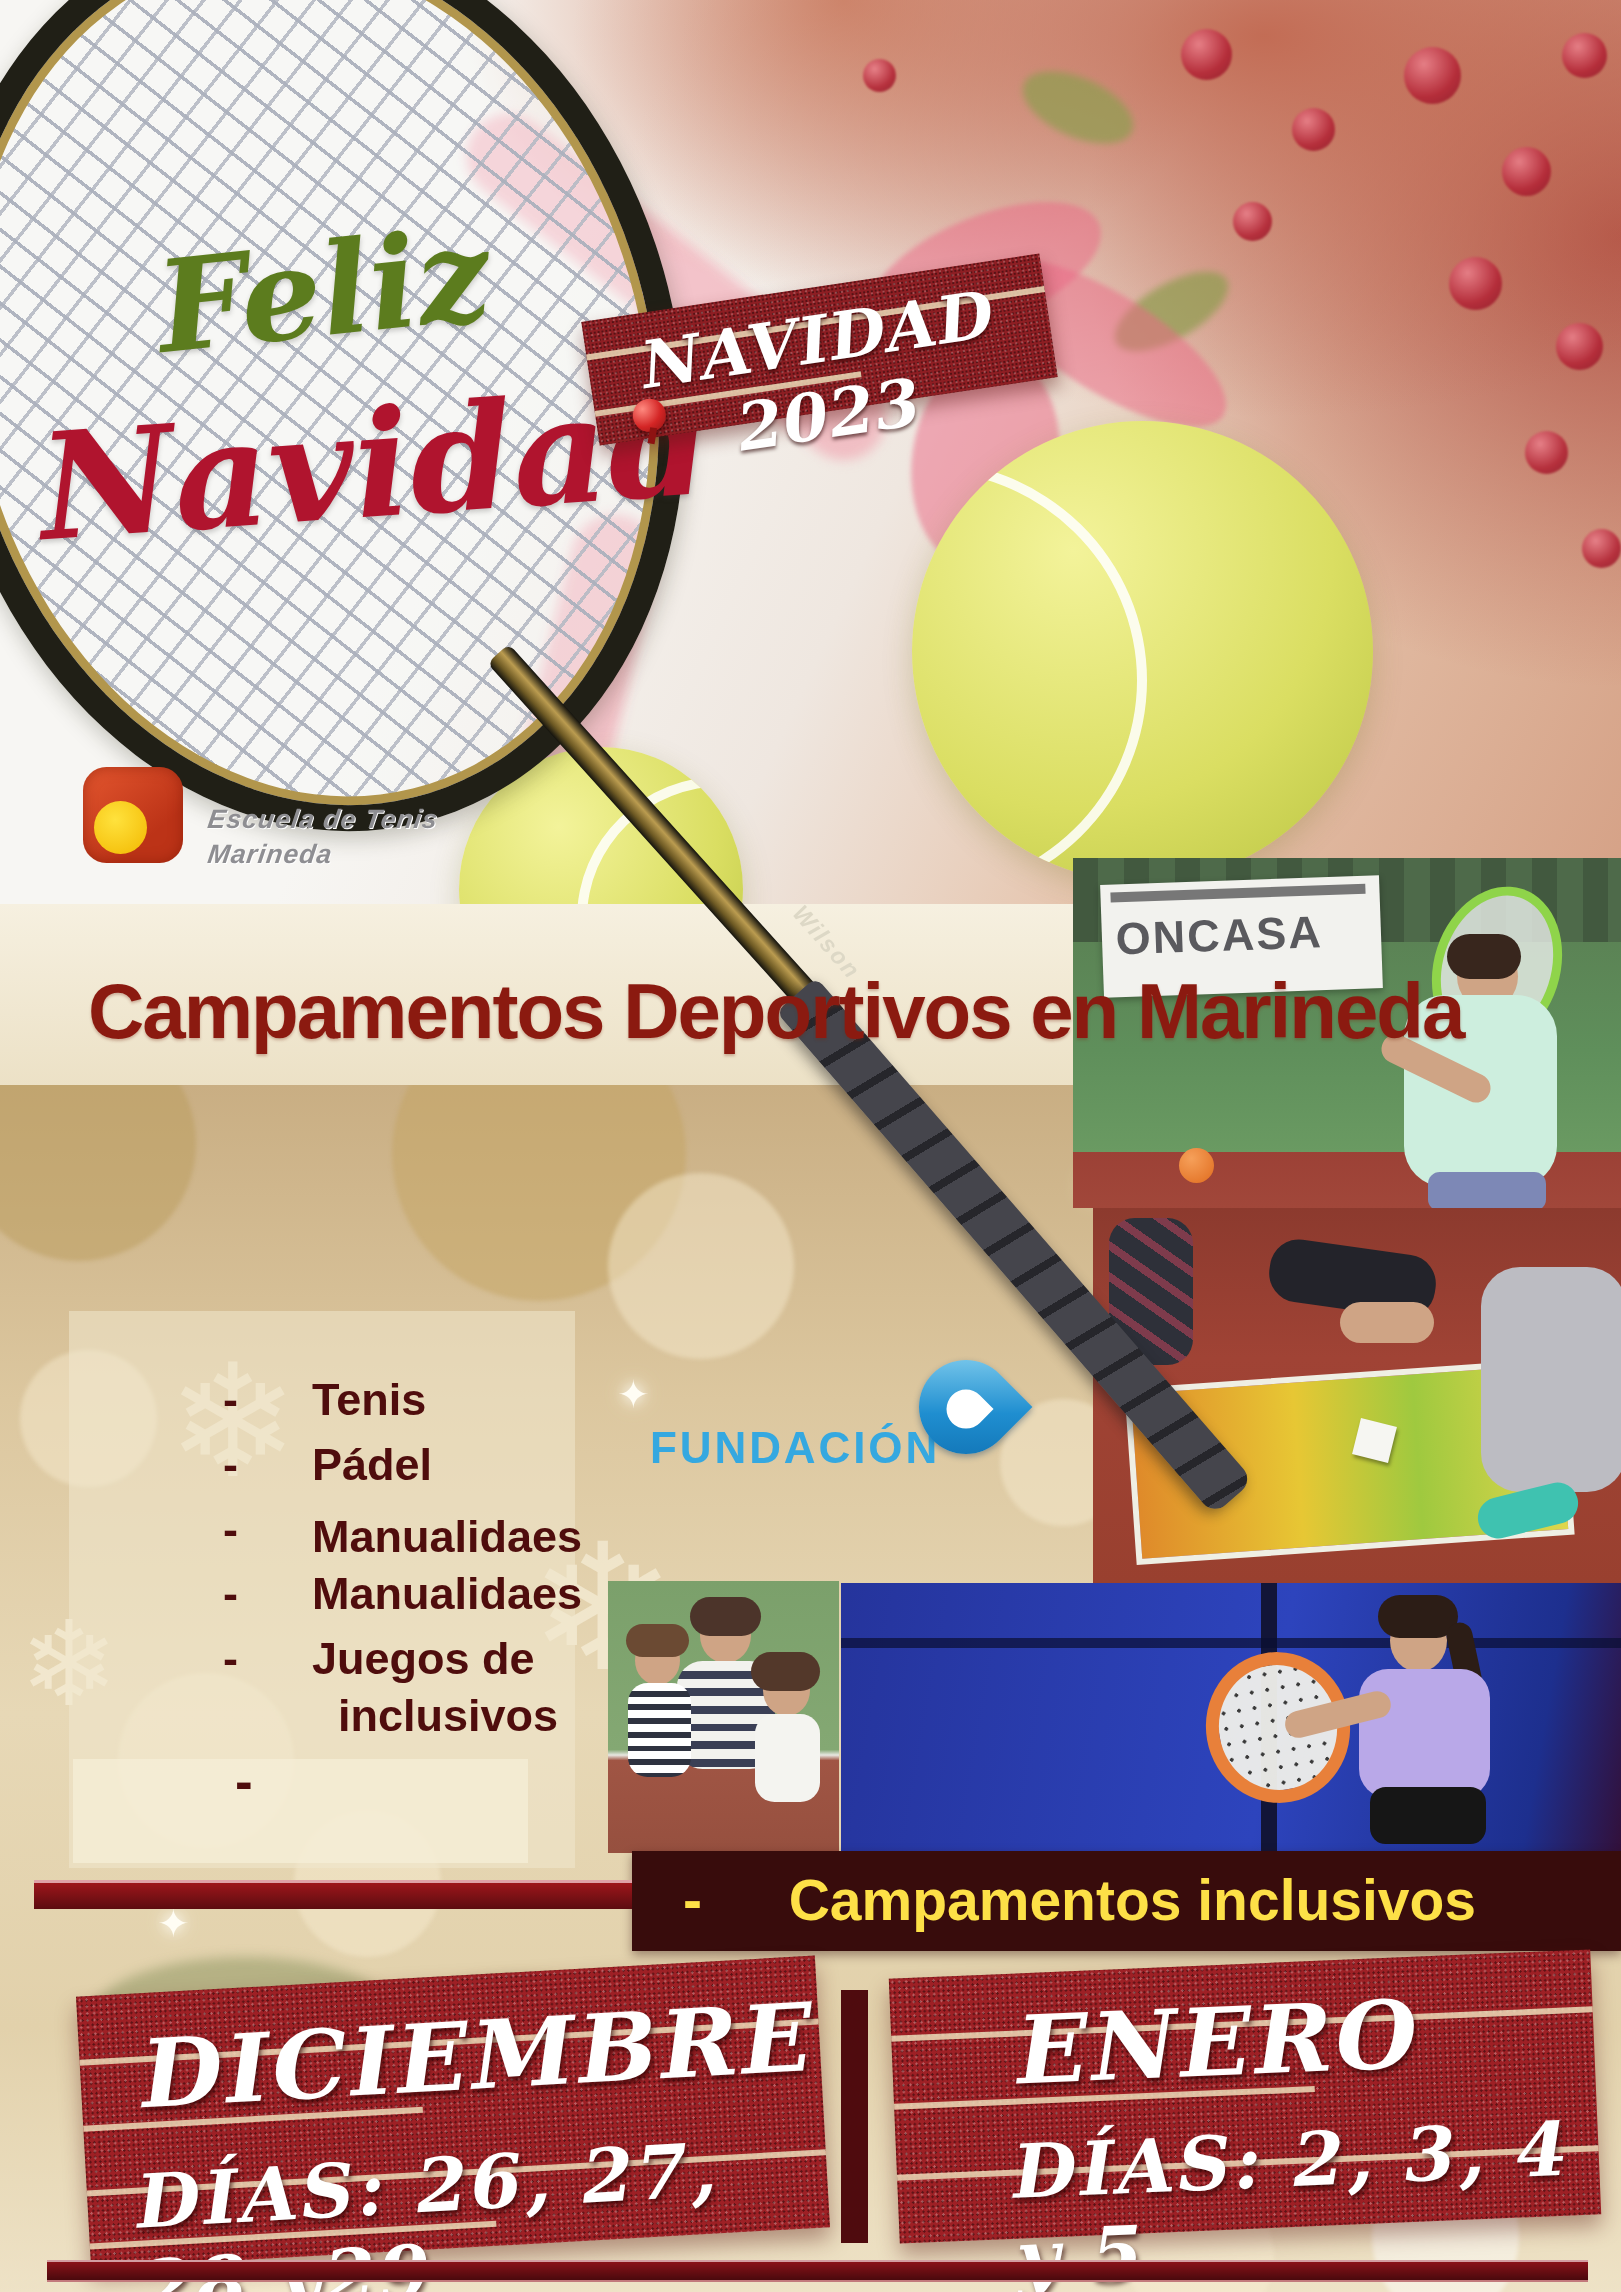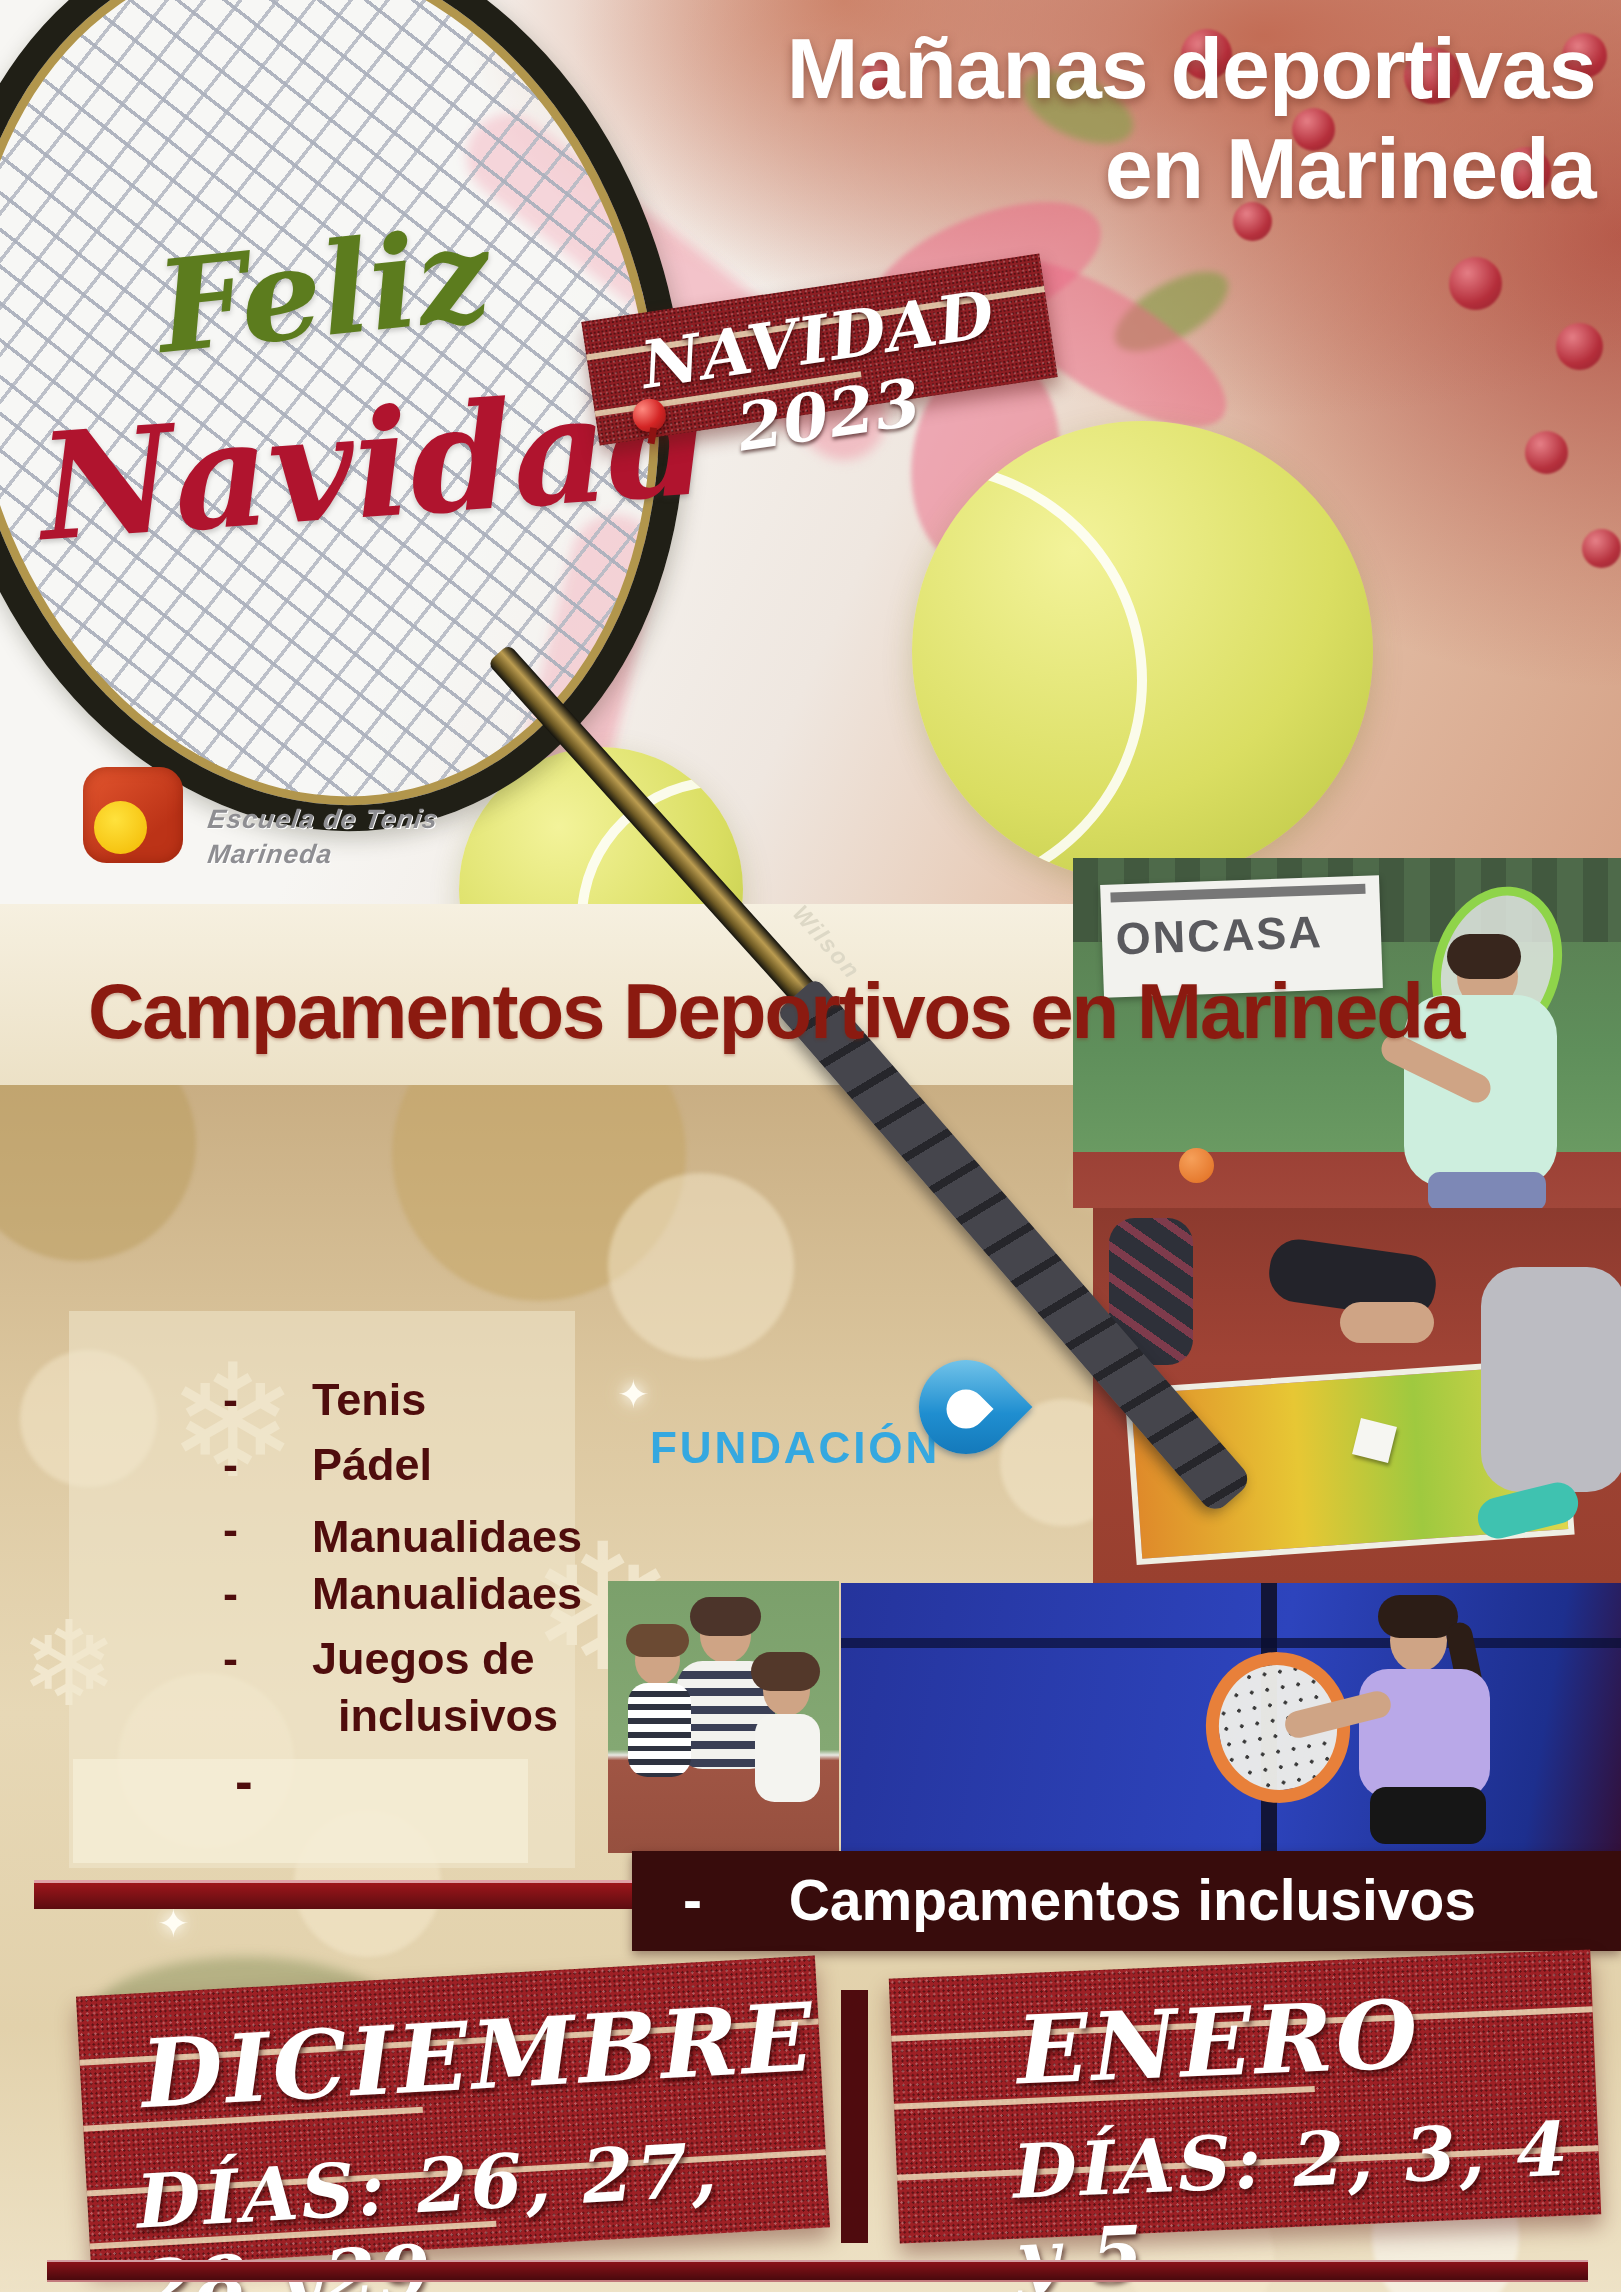--- a/index.html
+++ b/index.html
@@ -64,21 +64,21 @@
   .sponsor-top{position:absolute;left:650px;top:1423px;z-index:5;color:#35a8e0;font-weight:bold;font-size:44px;letter-spacing:2.9px}
   .sponsor-bottom{position:absolute;left:642px;top:1460px;z-index:5;color:#14366f;font-weight:bold;font-size:76px;letter-spacing:2px}
   .drop{position:absolute;left:919px;top:1360px;width:94px;height:94px;border-radius:50% 0 50% 50%;transform:rotate(45deg);z-index:5;
     background:linear-gradient(135deg,#8fd6f2,#1f8ed0 55%,#0f6fb0);box-shadow:2px 2px 5.9px rgba(20,60,100,.4)}
   .drop::after{content:"";position:absolute;left:29px;top:29px;width:39px;height:39px;border-radius:50% 0 50% 50%;background:#fff}
   
   .photo{position:absolute;overflow:hidden;z-index:3}
   .fig-skin{position:absolute;background:#cfa485;border-radius:50%}
   
   .incbar{position:absolute;left:632px;top:1851px;width:989px;height:100px;background:#380c0c;z-index:5;box-shadow:0 3.9px 9.8px rgba(40,5,5,.4)}
-  .inctext{position:absolute;left:51px;top:15.7px;color:#ffffff;font-weight:bold;font-size:57px;letter-spacing:0px}
+  .inctext{position:absolute;left:51px;top:15.7px;color:#fde047;font-weight:bold;font-size:57px;letter-spacing:0px}
   .thinbar{position:absolute;left:34px;top:1880px;width:598px;height:25.5px;z-index:5;background:linear-gradient(180deg,#9d161b,#5c0c10);border-top:3.9px solid rgba(255,200,205,.8)}
   .month{position:absolute;z-index:6;
     background-color:#9e2025;
     background-image:radial-gradient(rgba(255,255,255,.28) 1px,transparent 1px),radial-gradient(rgba(0,0,0,.42) 1px,transparent 1px);
     background-size:6.9px 6.9px,4.9px 4.9px;background-position:0 0,2.9px 2px;
     box-shadow:0 11.8px 21.6px rgba(90,25,20,.4)}
   .mname{position:absolute;color:#fff;font-family:"DejaVu Serif",serif;font-style:italic;font-weight:bold;letter-spacing:2.9px;text-shadow:2px 3.9px 4.9px rgba(40,0,0,.65)}
   .divider{position:absolute;left:841px;top:1990px;width:27.4px;height:253px;background:#4f0b0e;z-index:6}
   .baseline{position:absolute;left:47px;top:2260px;width:1541px;height:17.6px;z-index:6;background:linear-gradient(180deg,#8a1118,#4a090d);border-top:2.9px solid rgba(255,205,210,.75);border-bottom:2.9px solid rgba(255,225,225,.5)}
   .greens{position:absolute;border-radius:50%;background:rgba(96,118,58,.35);filter:blur(5.9px);z-index:2}
@@ -192,24 +192,20 @@
     <div class="abs" style="left:518px;top:86px;width:131px;height:129px;border-radius:29px;background:#b9a8e8"></div>
     <div class="fig-skin" style="left:443px;top:118px;width:108px;height:27.4px;border-radius:17.6px;transform:rotate(-14deg)"></div>
     <div class="abs" style="left:529px;top:204px;width:116px;height:57px;border-radius:15.7px;background:#161616"></div>
   </div>
 
   <div class="rhead"></div>
   <div class="rshaft"></div>
   <div class="rgrip"></div>
   <span class="rbrand">Wilson</span>
 
-  <div class="title">
-    <div>Mañanas deportivas</div>
-    <div>en Marineda</div>
-  </div>
 
   <div class="script" style="left:157px;top:216px;font-size:127px;color:#5c7c1e;transform:rotate(-6deg)">Feliz</div>
   <div class="script" style="left:39px;top:378px;font-size:147px;color:#b0142e;transform:rotate(-4deg)">Navidad</div>
 
   <div class="navbanner">
     <div class="slit" style="left:0;top:33px;width:100%"></div>
     <div class="slit" style="left:0;top:90px;width:58%"></div>
     <div class="navtext">NAVIDAD 2023</div>
     <div class="pin"></div>
   </div>

